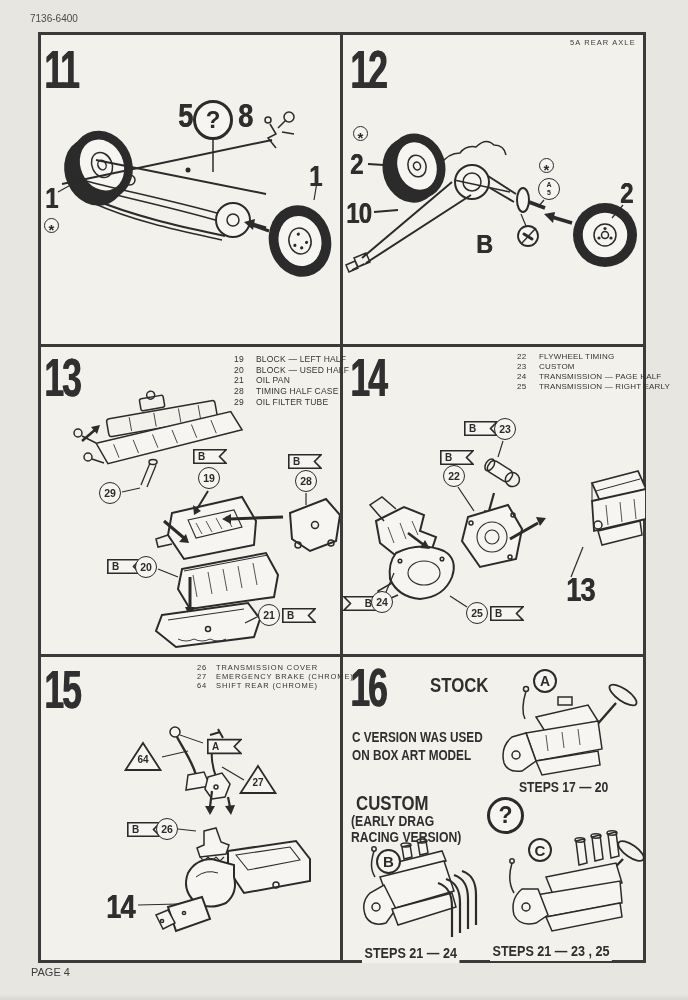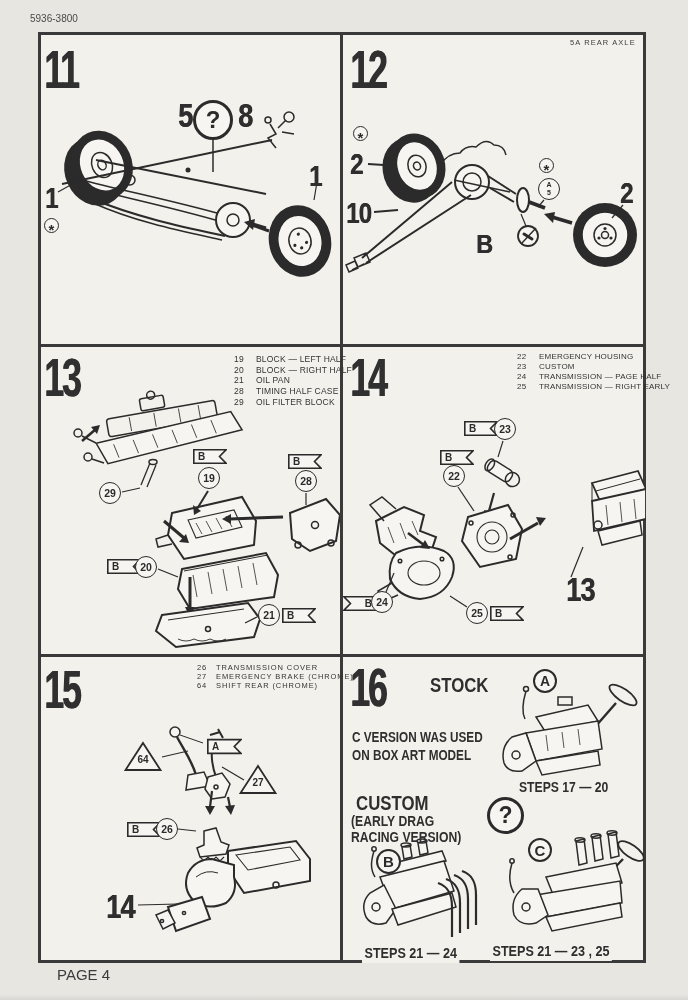--- a/index.html
+++ b/index.html
@@ -57,21 +57,21 @@
   .vdiv { position:absolute; left:340px; top:32px; width:2.5px; height:931px; background:#3a3a3a; }
   .hdiv { position:absolute; left:38px; width:608px; height:2.5px; background:#3a3a3a; }
   #paper-edge { position:absolute; left:0; bottom:0; width:100%; height:6px;
     background:linear-gradient(#e8e6e1,#d8d6d2); }
 </style>
 </head>
 <body>
 
 <div id="page">
 
-  <div class="t" style="left:30px;top:13px;font-size:10px;color:#4a4a4a;">5936-3800</div>
+  <div class="t" style="left:30px;top:13px;font-size:10px;color:#4a4a4a;">7136-6400</div>
 
   <div id="main-box"></div>
   <div class="vdiv"></div>
   <div class="hdiv" style="top:344px;"></div>
   <div class="hdiv" style="top:654px;"></div>
 
   <svg class="art" style="left:38px;top:32px;" width="302" height="313" viewBox="0 0 302 313">
     <g fill="none" stroke="#2b2b2b" stroke-width="1.5">
       <g transform="translate(64,133) rotate(-24)">
         <ellipse cx="-9" cy="3" rx="30" ry="35" fill="#2b2b2b" stroke="none"></ellipse>
@@ -383,33 +383,33 @@
   <div class="t big-num" style="left:620px;top:178px;font-size:30px;">2</div>
 
   <div class="t step-num" style="left:44px;top:350px;">13</div>
   <div class="plist plist13" style="left:234px;top:354px;">
     <div class="row">
         <span class="n">19</span>
         <span>BLOCK — LEFT HALF</span>
       </div>
     <div class="row">
         <span class="n">20</span>
-        <span>BLOCK — RIGHT HALF</span>
+        <span>BLOCK — USED HALF</span>
       </div>
     <div class="row">
         <span class="n">21</span>
         <span>OIL PAN</span>
       </div>
     <div class="row">
         <span class="n">28</span>
         <span>TIMING HALF CASE</span>
       </div>
     <div class="row">
         <span class="n">29</span>
-        <span>OIL FILTER BLOCK</span>
+        <span>OIL FILTER TUBE</span>
       </div>
   </div>
   <div class="circ" style="left:99px;top:482px;width:22px;height:22px;font-size:10.5px;">
       <span>29</span>
     </div>
   <div class="flag" style="left:193px;top:449px;">
     <svg viewBox="0 0 34 15">
         <path d="M0.8,0.8 H33 L26.5,7.5 L33,14.2 H0.8 Z"></path>
       </svg>
     <span class="flag-label">B</span>
@@ -442,21 +442,21 @@
     <svg viewBox="0 0 34 15">
         <path d="M0.8,0.8 H33 L26.5,7.5 L33,14.2 H0.8 Z"></path>
       </svg>
     <span class="flag-label">B</span>
   </div>
 
   <div class="t step-num" style="left:350px;top:350px;">14</div>
   <div class="plist plist14" style="left:517px;top:352px;">
     <div class="row">
         <span class="n">22</span>
-        <span>EMERGENCY HOUSING</span>
+        <span>FLYWHEEL TIMING</span>
       </div>
     <div class="row">
         <span class="n">23</span>
         <span>CUSTOM</span>
       </div>
     <div class="row">
         <span class="n">24</span>
         <span>TRANSMISSION — PAGE HALF</span>
       </div>
     <div class="row">
@@ -562,16 +562,16 @@
     </div>
   <div class="circ" style="left:376px;top:849px;width:25px;height:25px;border-width:2px;font-size:15px;">
       <span>B</span>
     </div>
   <div class="circ" style="left:528px;top:838px;width:24px;height:24px;border-width:2px;font-size:15px;">
       <span>C</span>
     </div>
   <div class="t bold-cond caption" style="left:362px;top:944px;font-size:15px;">STEPS 21 — 24</div>
   <div class="t bold-cond caption" style="left:490px;top:942px;font-size:15px;">STEPS 21 — 23 , 25</div>
 
-  <div class="t" style="left:40px;top:966px;font-size:15px;color:#3c3c3c;padding-left:17px;">PAGE 4</div>
+  <div class="t" style="left:14px;top:966px;font-size:11px;color:#3c3c3c;padding-left:17px;">PAGE 4</div>
 
   <div id="paper-edge"></div>
 </div>
 
 </body></html>

